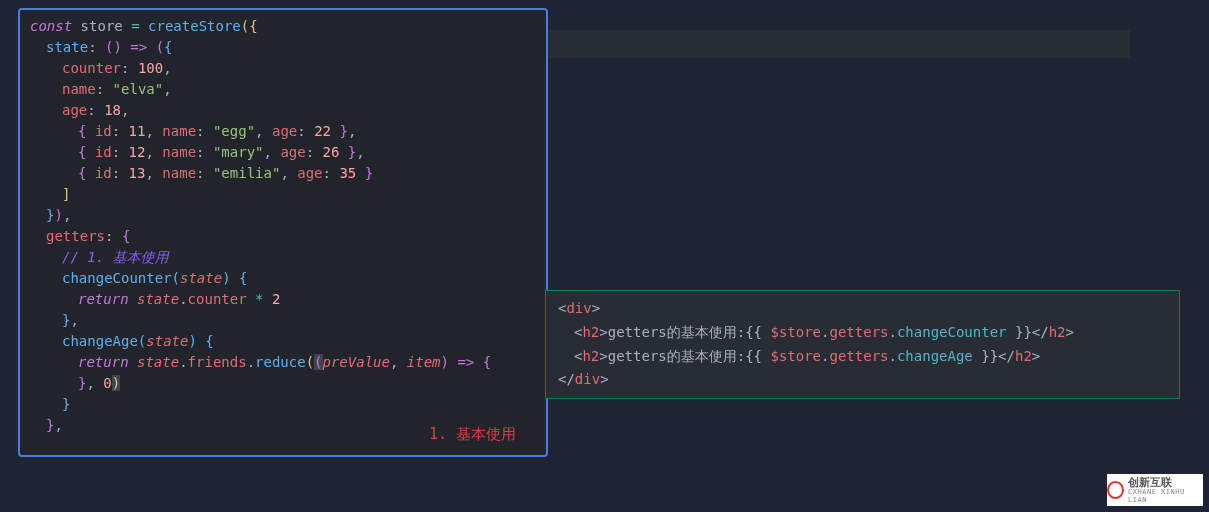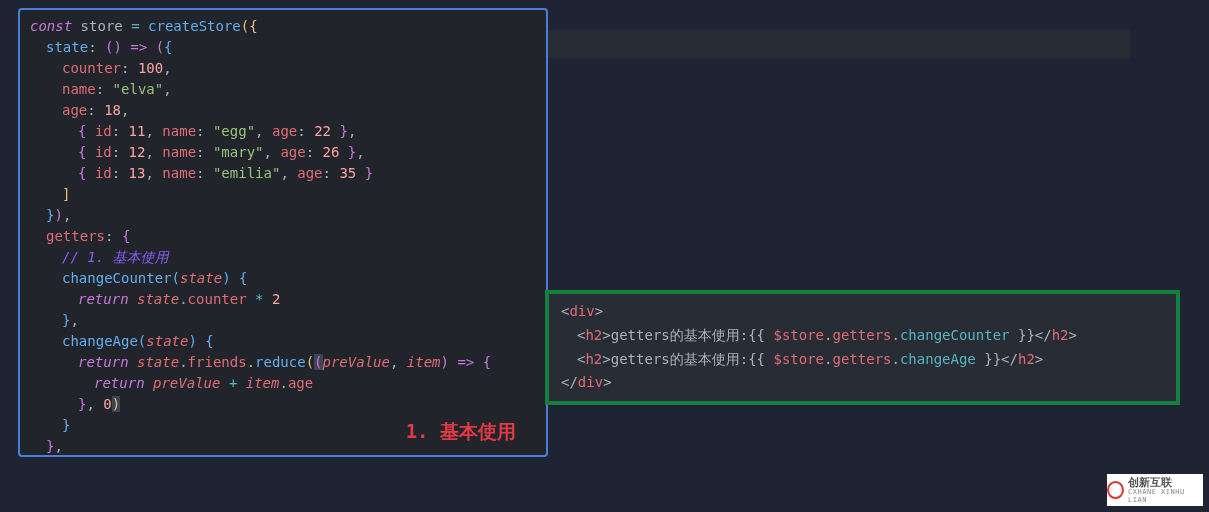--- a/index.html
+++ b/index.html
@@ -25,21 +25,21 @@
       padding: 6px 10px;
       line-height: 1.5;
       font-size: 14px;
     }
     .right-panel {
       position: absolute;
       left: 545px;
       top: 290px;
       width: 635px;
       background: #282c34;
-      border: 4px solid #15803d;
+      border: 1px solid #15803d;
       padding: 6px 12px;
       line-height: 1.7;
       font-size: 14px;
     }
     .top-bar {
       position: absolute;
       left: 90px;
       top: 30px;
       width: 1040px;
       height: 28px;
@@ -67,22 +67,22 @@
     .ind1 { padding-left: 16px; }
     .ind2 { padding-left: 32px; }
     .ind3 { padding-left: 48px; }
     .ind4 { padding-left: 64px; }
     .highlight { background: #3e4451; }
     .caption-red {
       position: absolute;
       bottom: 10px;
       right: 30px;
       color: #e63946;
-      font-weight: bold;
-      font-size: 19px;
+      font-weight: normal;
+      font-size: 15px;
     }
     .logo-badge {
       position: absolute;
       right: 6px;
       bottom: 6px;
       width: 96px;
       height: 32px;
       background: #fff;
       display: flex;
       align-items: center;
@@ -116,21 +116,20 @@
   <div class="ind3"><span class="brace-p">{</span> <span class="prop-red">id</span><span>:</span> <span class="num">13</span><span>,</span> <span class="prop-red">name</span><span>:</span> <span class="str">"emilia"</span><span>,</span> <span class="prop-red">age</span><span>:</span> <span class="num">35</span> <span class="brace-p">}</span></div>
   <div class="ind2"><span class="brace-y">]</span></div>
   <div class="ind1"><span class="brace-b">}</span><span class="brace-p">)</span><span>,</span></div>
   <div class="ind1"><span class="prop-red">getters</span><span>:</span> <span class="brace-p">{</span></div>
   <div class="ind2"><span class="comment">// 1. 基本使用</span></div>
   <div class="ind2"><span class="fn-blue">changeCounter</span><span class="brace-b">(</span><span class="param">state</span><span class="brace-b">)</span> <span class="brace-b">{</span></div>
   <div class="ind3"><span class="kw-purple">return</span> <span class="var-red" style="font-style:italic">state</span><span class="dot">.</span><span class="prop-red">counter</span> <span class="op">*</span> <span class="num">2</span></div>
   <div class="ind2"><span class="brace-b">}</span><span>,</span></div>
   <div class="ind2"><span class="fn-blue">changeAge</span><span class="brace-b">(</span><span class="param">state</span><span class="brace-b">)</span> <span class="brace-b">{</span></div>
   <div class="ind3"><span class="kw-purple">return</span> <span class="var-red" style="font-style:italic">state</span><span class="dot">.</span><span class="prop-red">friends</span><span class="dot">.</span><span class="fn-blue">reduce</span><span class="brace-y">(</span><span class="highlight"><span class="brace-p">(</span></span><span class="param">preValue</span><span>,</span> <span class="param">item</span><span class="brace-p">)</span> <span class="kw-purple-n">=&gt;</span> <span class="brace-p">{</span></div>
-  <div class="ind4"><span class="kw-purple">return</span> <span class="var-red" style="font-style:italic">preValue</span> <span class="op">+</span> <span class="var-red" style="font-style:italic">item</span><span class="dot">.</span><span class="prop-red">age</span></div>
   <div class="ind3"><span class="brace-p">}</span><span>,</span> <span class="num">0</span><span class="highlight"><span class="brace-y">)</span></span></div>
   <div class="ind2"><span class="brace-b">}</span></div>
   <div class="ind1"><span class="brace-p">}</span><span>,</span></div>
   <div class="caption-red">1. 基本使用</div>
 </div>
 
 <div class="right-panel">
   <div><span class="bracket">&lt;</span><span class="tag">div</span><span class="bracket">&gt;</span></div>
   <div class="ind1"><span class="bracket">&lt;</span><span class="tag">h2</span><span class="bracket">&gt;</span><span class="var-white">getters的基本使用:</span><span class="var-white">{{</span> <span class="var-red">$store</span><span class="dot">.</span><span class="var-red">getters</span><span class="dot">.</span><span class="getter-blue">changeCounter</span> <span class="var-white">}}</span><span class="bracket">&lt;/</span><span class="tag">h2</span><span class="bracket">&gt;</span></div>
   <div class="ind1"><span class="bracket">&lt;</span><span class="tag">h2</span><span class="bracket">&gt;</span><span class="var-white">getters的基本使用:</span><span class="var-white">{{</span> <span class="var-red">$store</span><span class="dot">.</span><span class="var-red">getters</span><span class="dot">.</span><span class="getter-blue">changeAge</span> <span class="var-white">}}</span><span class="bracket">&lt;/</span><span class="tag">h2</span><span class="bracket">&gt;</span></div>

